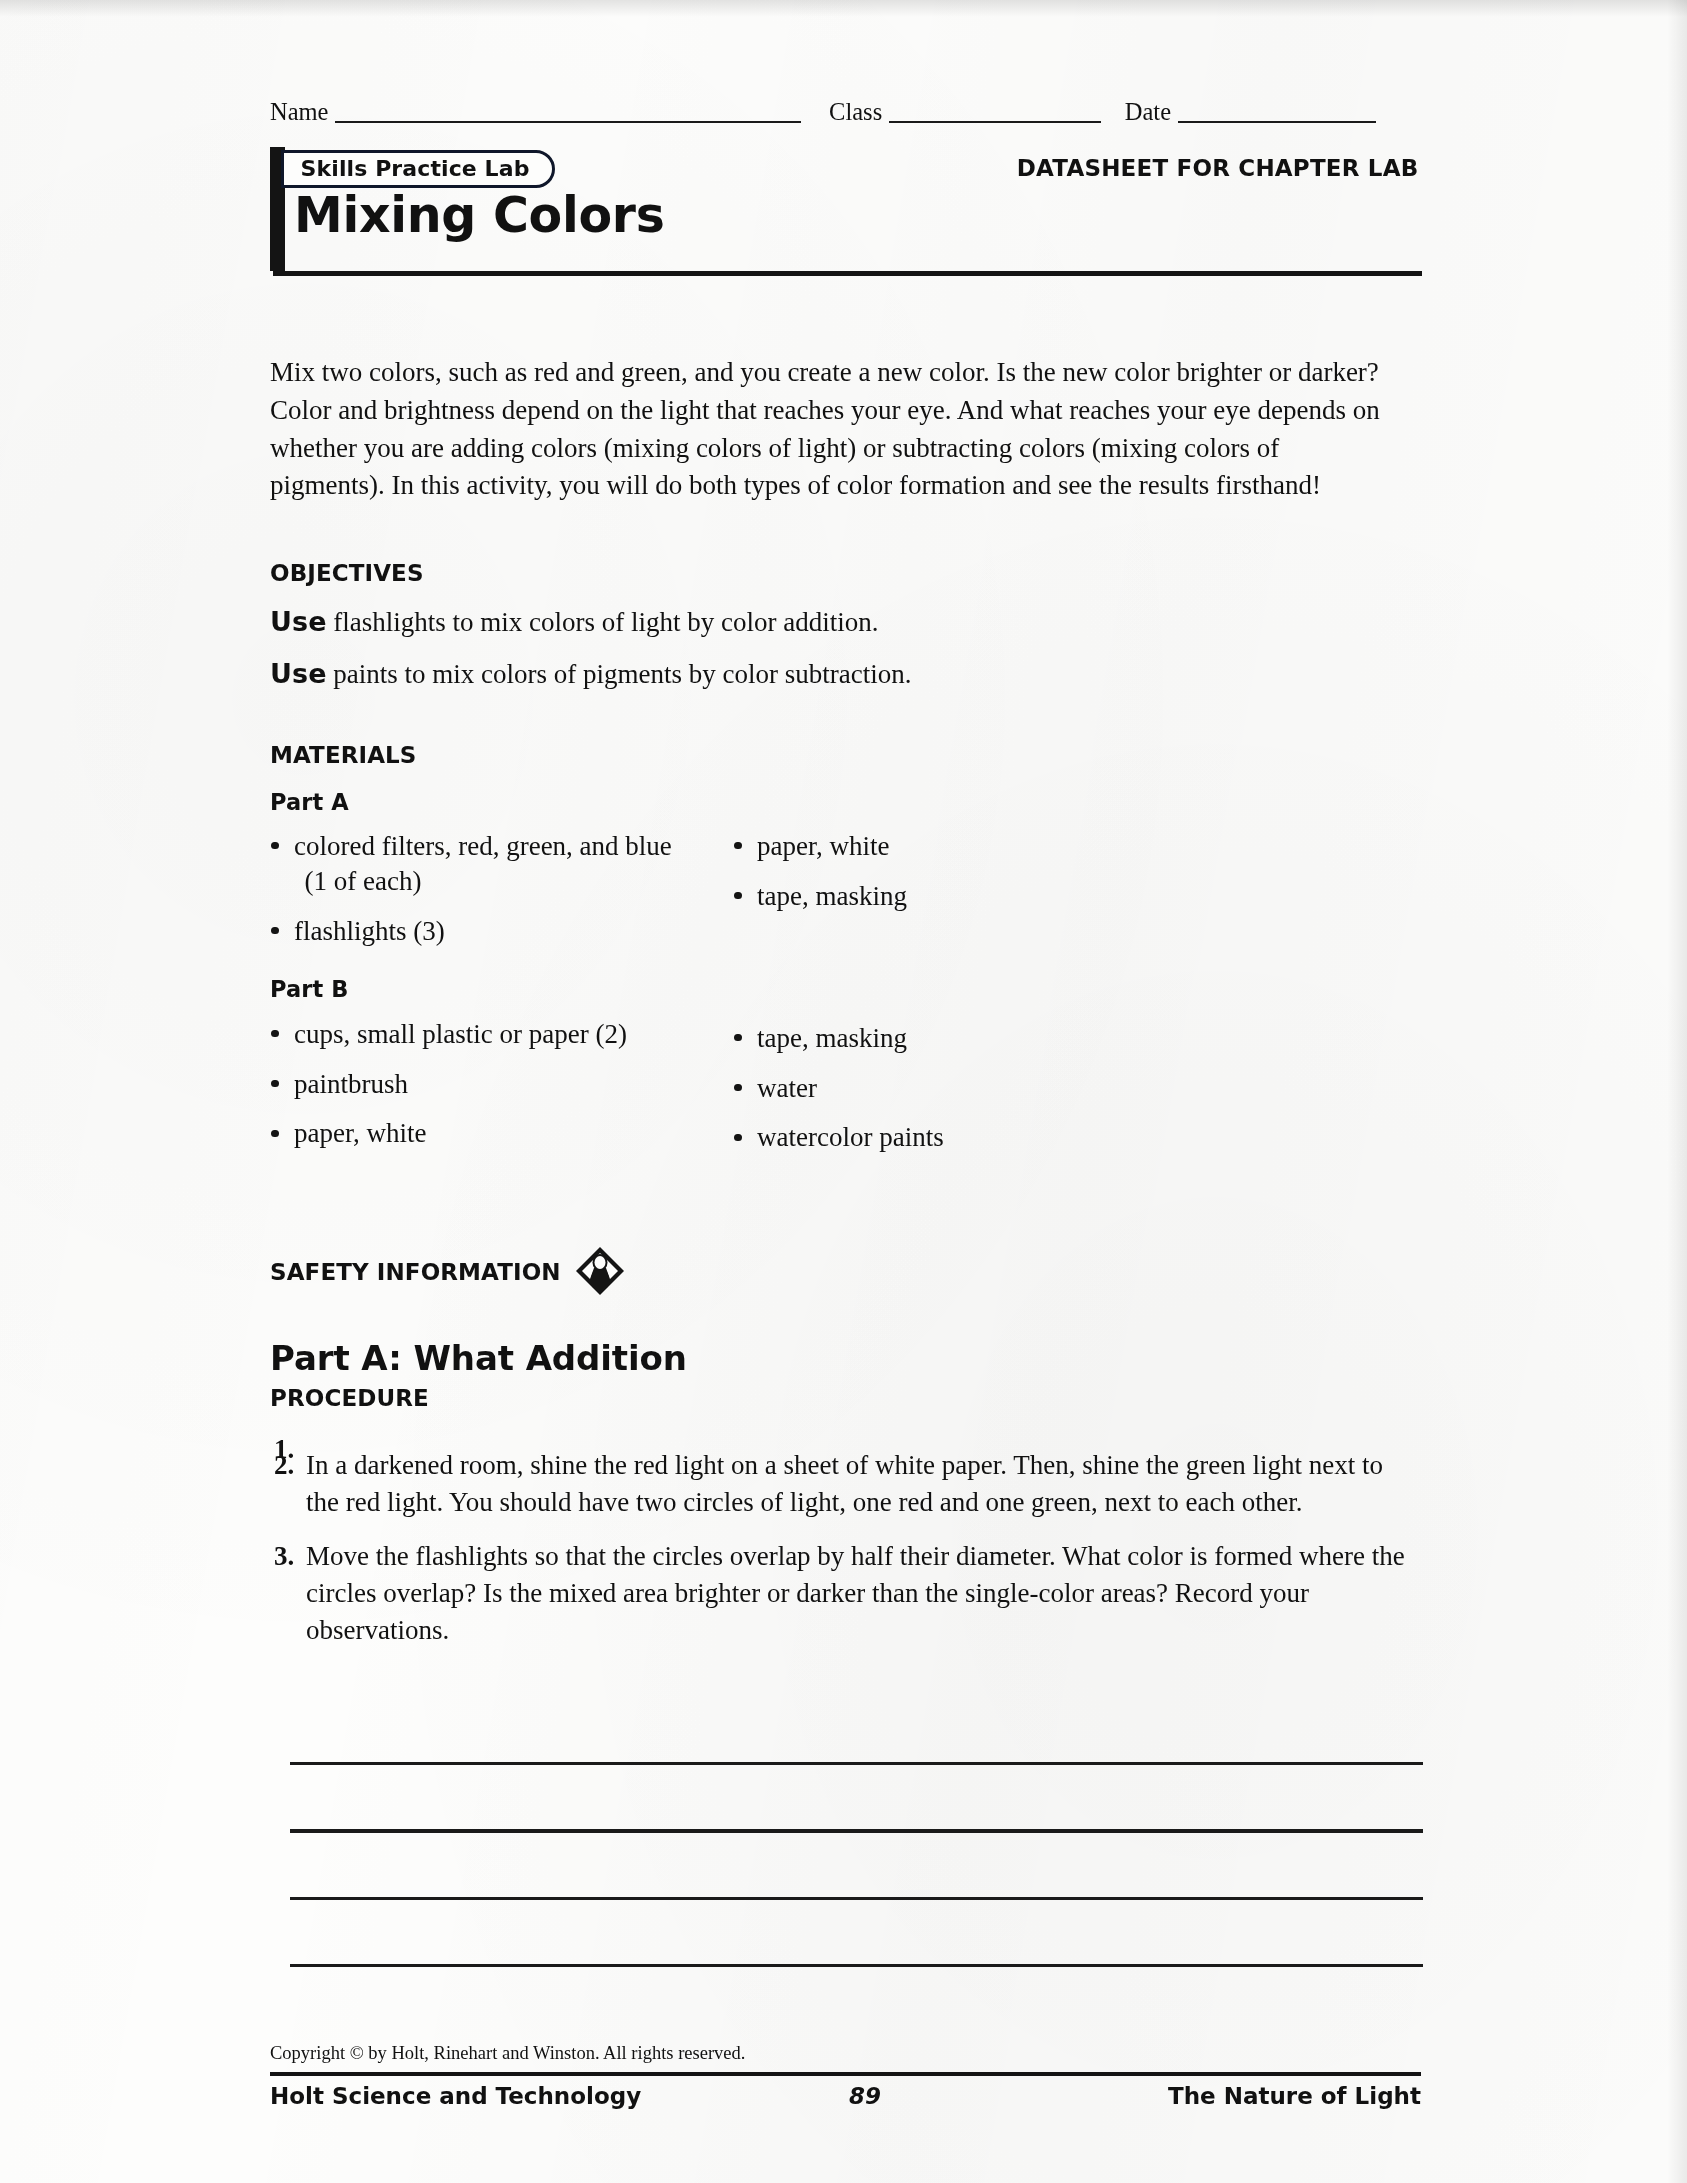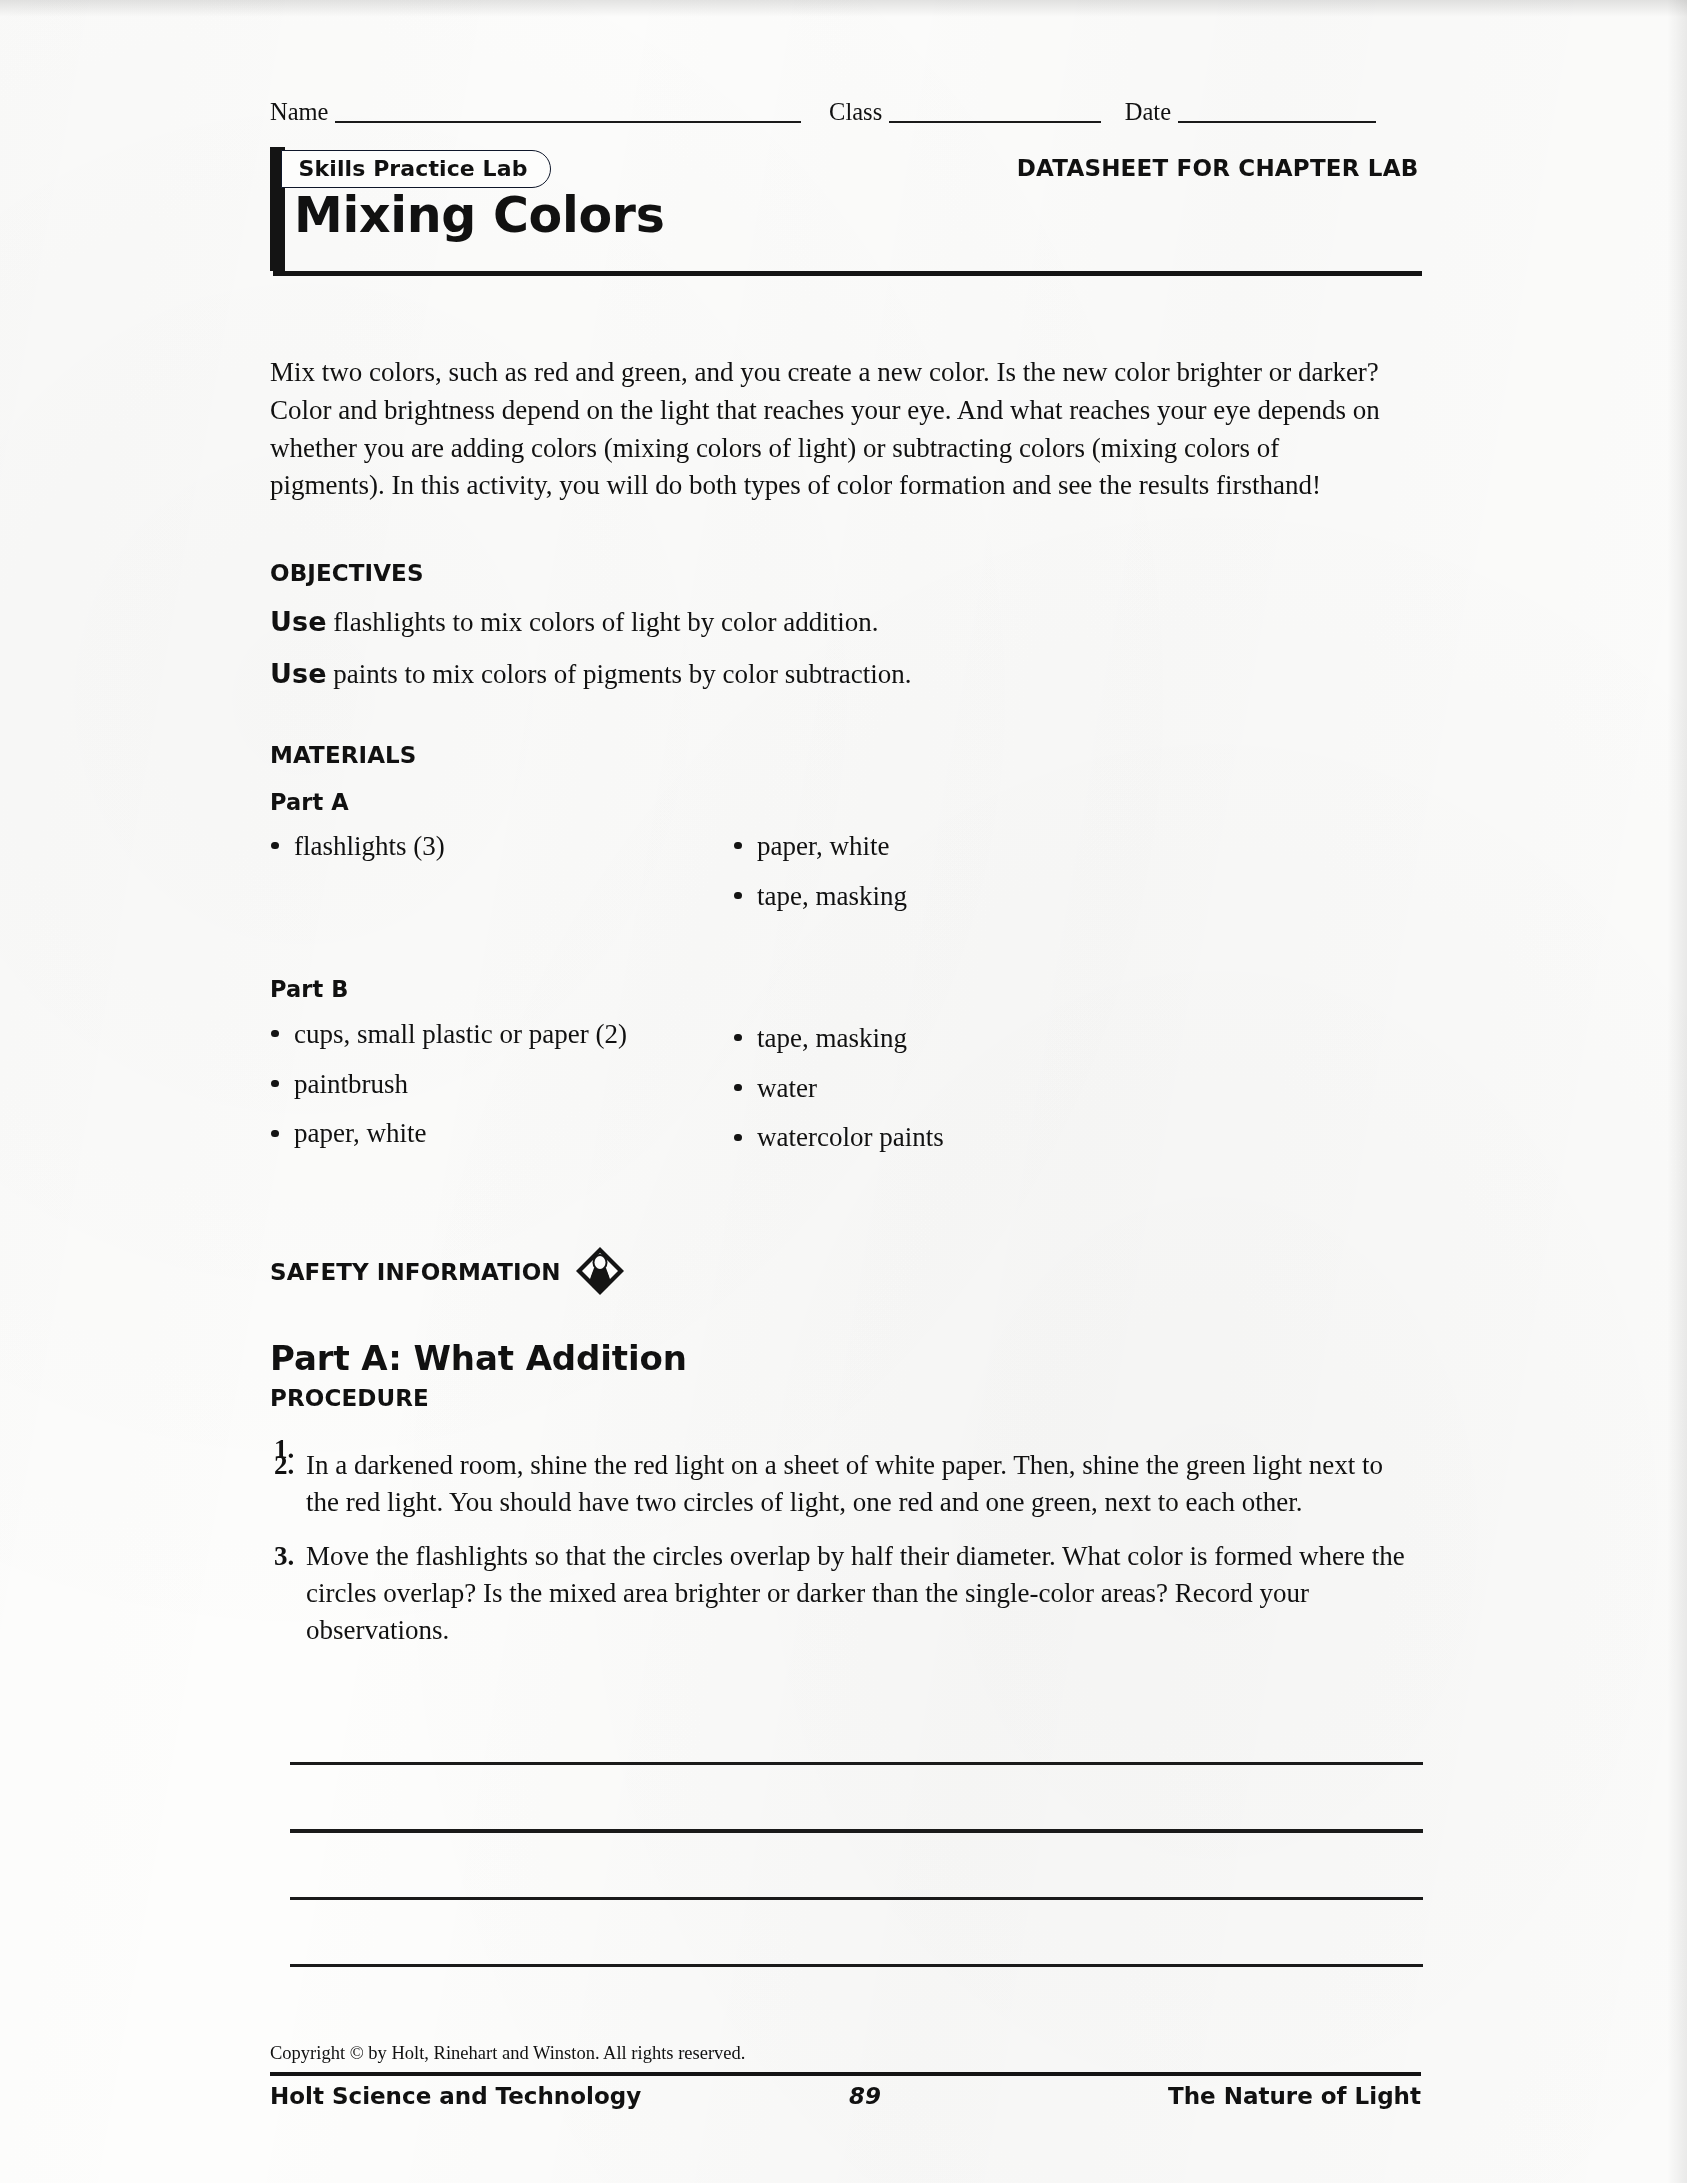--- a/index.html
+++ b/index.html
@@ -93,21 +93,21 @@
     width: 14.6px;
     height: 124px;
     background: #141414;
   }
   .pill {
     position: absolute;
     left: 10.6px;
     top: 2.6px;
     height: 38px;
     padding: 0 22.5px 0 17px;
-    border: 1px solid #0f172a;
+    border: 3px solid #0f172a;
     border-radius: 0 21px 21px 0;
     display: flex;
     align-items: center;
     font-family: "DejaVu Sans", "Liberation Sans", sans-serif;
     font-size: 22px;
     font-weight: 700;
     letter-spacing: 0.1px;
     background: #fdfdfc;
     box-sizing: border-box;
   }
@@ -338,20 +338,25 @@
     <div class="obj2">
       <b class="head-bold">Use</b><span> paints to mix colors of pigments by color subtraction.</span>
     </div>
 
     <div class="sec-materials head-bold">MATERIALS</div>
     <div class="lbl-partA head-bold">Part A</div>
 
     <div class="mat-grid matA">
       <div class="col col-left">
         <ul class="bullets">
+          <li>
+            <span class="dot"></span>
+            <span>colored filters, red, green, and blue</span>
+            <span class="cont">(1 of each)</span>
+          </li>
           <li>
             <span class="dot"></span>
             <span>flashlights (3)</span>
           </li>
         </ul>
       </div>
       <div class="col col-right">
         <ul class="bullets">
           <li>
             <span class="dot"></span>

